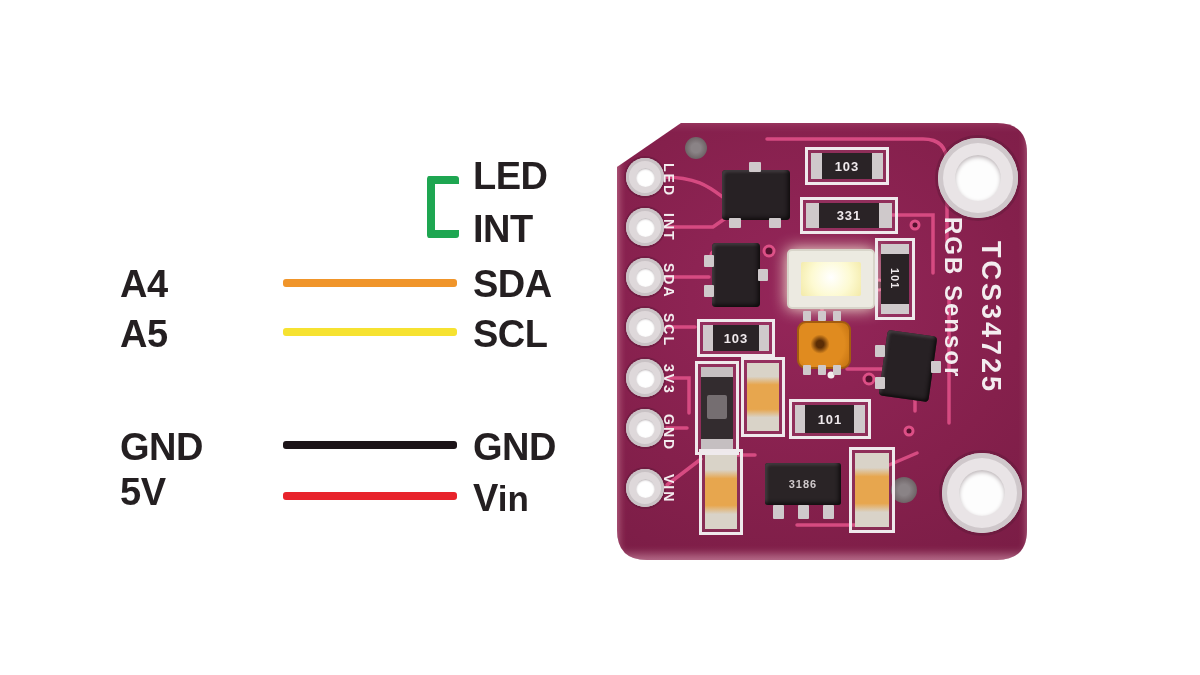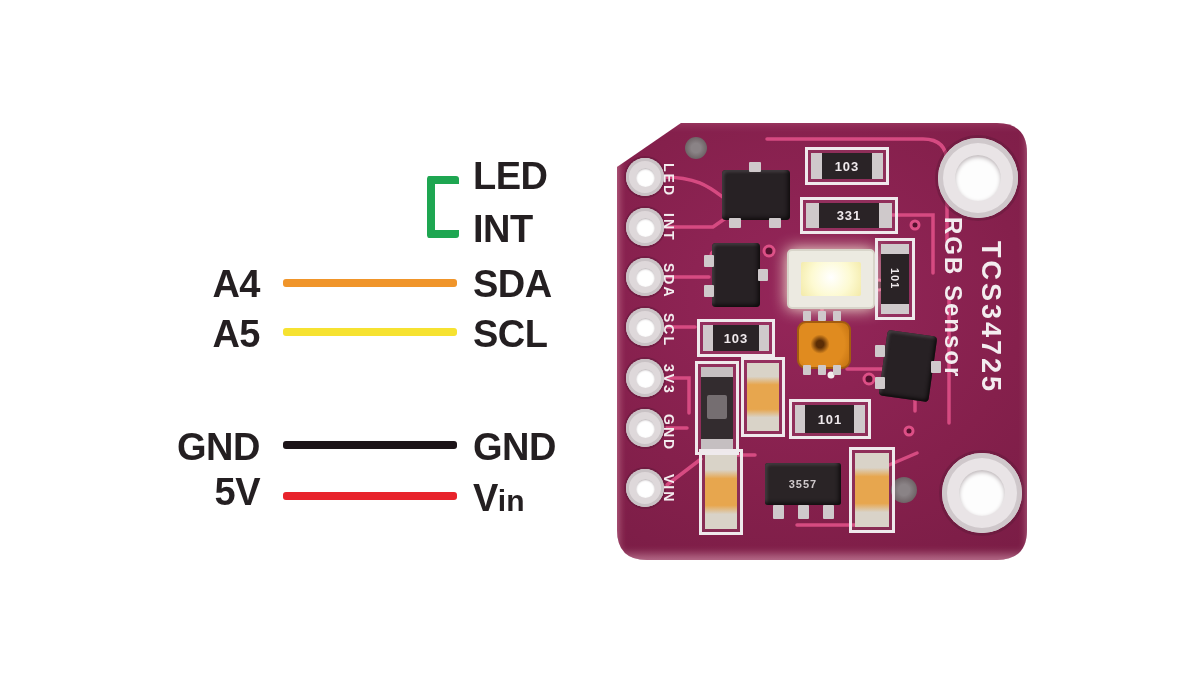--- a/index.html
+++ b/index.html
@@ -1,23 +1,23 @@
 <!DOCTYPE html>
 <html><head>
 <meta charset="utf-8">
 <style>
   html,body{margin:0;padding:0;background:#fff;}
   .stage{position:relative;width:1200px;height:675px;background:#ffffff;overflow:hidden;
          font-family:"Liberation Sans",sans-serif;}
 
   
   .biglbl{position:absolute;font-weight:700;font-size:38px;line-height:1;color:#241f21;letter-spacing:-0.5px;}
-  .lbl-left{left:120px;width:140px;text-align:right;}
+  .lbl-left{left:120px;width:140px;text-align:left;}
   .lbl-right{left:473px;}
-  .sub{font-size:30px;letter-spacing:0;}
+  .sub{font-size:35px;letter-spacing:0;}
   .wire{position:absolute;left:283px;width:174px;height:8px;border-radius:3px;}
   .bracket{position:absolute;left:427px;top:176px;width:32px;height:62px;
            border:8px solid #1ea651;border-right:none;border-radius:3px;box-sizing:border-box;}
 
   
   .board{position:absolute;left:617px;top:123px;width:410px;height:437px;
          background:radial-gradient(120% 100% at 45% 40%, #95265a 0%, #85204c 45%, #701a40 100%);
          clip-path:path("M 64 0 L 380 0 Q 410 0 410 30 L 410 407 Q 410 437 380 437 L 30 437 Q 0 437 0 407 L 0 44 Z");}
   .board::after{content:"";position:absolute;inset:0;pointer-events:none;
          box-shadow:inset 0 -6px 9px rgba(242,195,208,.45), inset 3px 3px 8px rgba(255,160,190,.18);}
@@ -227,21 +227,21 @@
     </div>
 
     <div class="silk resh" style="left:172px;top:276px;width:82px;height:40px">
       <div class="res-body">101</div>
     </div>
 
     <div class="silk resh" style="left:82px;top:326px;width:44px;height:86px">
       <div class="cap-body"></div>
     </div>
 
-    <div class="reg-body" style="left:148px;top:340px;width:76px;height:42px">3557</div>
+    <div class="reg-body" style="left:148px;top:340px;width:76px;height:42px">3186</div>
     <div class="leg" style="left:156px;top:382px;width:11px;height:14px"></div>
     <div class="leg" style="left:181px;top:382px;width:11px;height:14px"></div>
     <div class="leg" style="left:206px;top:382px;width:11px;height:14px"></div>
 
     <div class="silk resh" style="left:232px;top:324px;width:46px;height:86px">
       <div class="cap-body"></div>
     </div>
 
   </div>
 </div>

